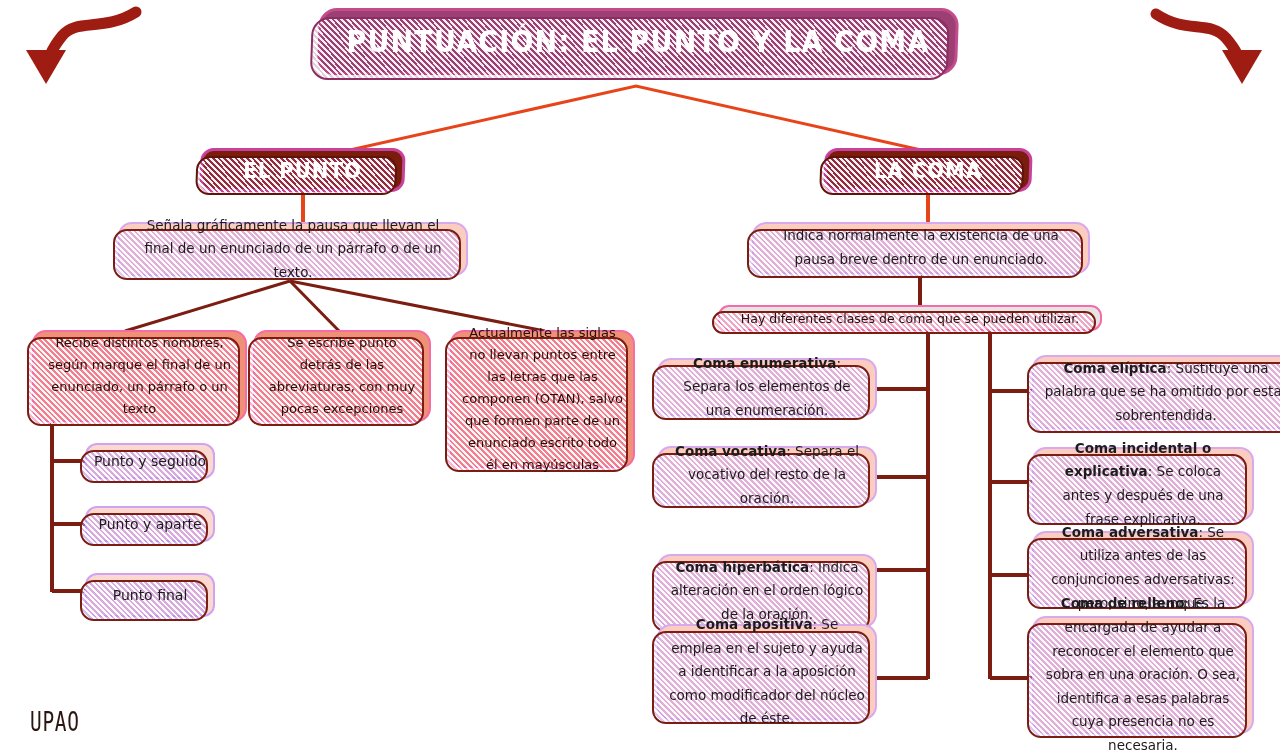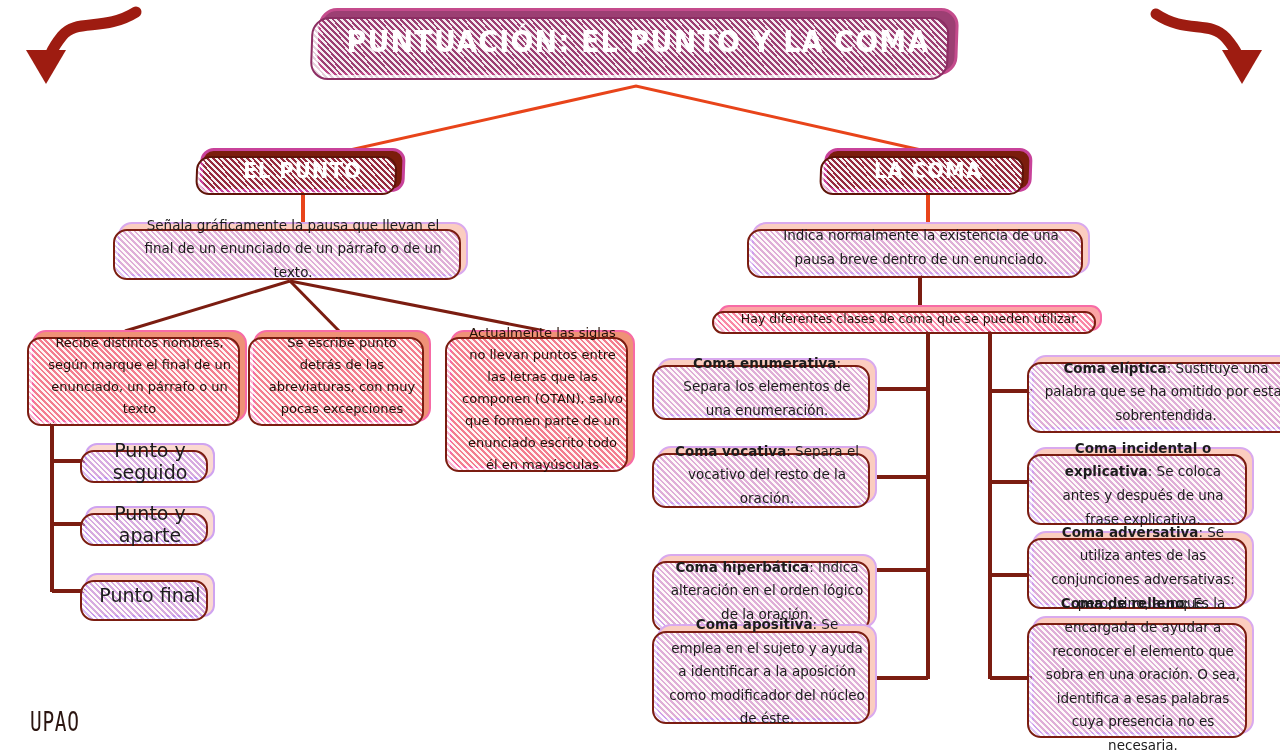--- a/index.html
+++ b/index.html
@@ -106,40 +106,40 @@
   }
   .l3::before{
     border:2px solid #7b1d11;
     background:
       repeating-linear-gradient(45deg,
         rgba(255,255,255,.92) 0 2px, rgba(247,107,166,.5) 2px 4px);
   }
 
   
   .banner{
-    background:#fca5a5;
+    background:#e5e5e5;
     border:2px solid #f76ba6;
     color:#231008;
     font-size:12.5px;
     border-radius:11px;
   }
   .banner::before{
     left:-8px;top:4px;right:4px;bottom:-5px;border-radius:11px;
     border:2px solid #7b1d11;
     background:
       repeating-linear-gradient(45deg,
         rgba(255,255,255,.92) 0 2px, rgba(247,107,166,.5) 2px 4px);
   }
 
   
   .chip{
     background:#fbd9d0;
     border:2px solid #cfa3f0;
     color:#1c1c1c;
-    font-size:19px;
+    font-size:14px;
     border-radius:12px;
   }
   .chip::before{
     border:2px solid #7b1d11;
     background:
       repeating-linear-gradient(45deg,
         rgba(255,255,255,.9) 0 2px, rgba(190,140,235,.6) 2px 4px);
   }
 
   .term{font-weight:bold;}

